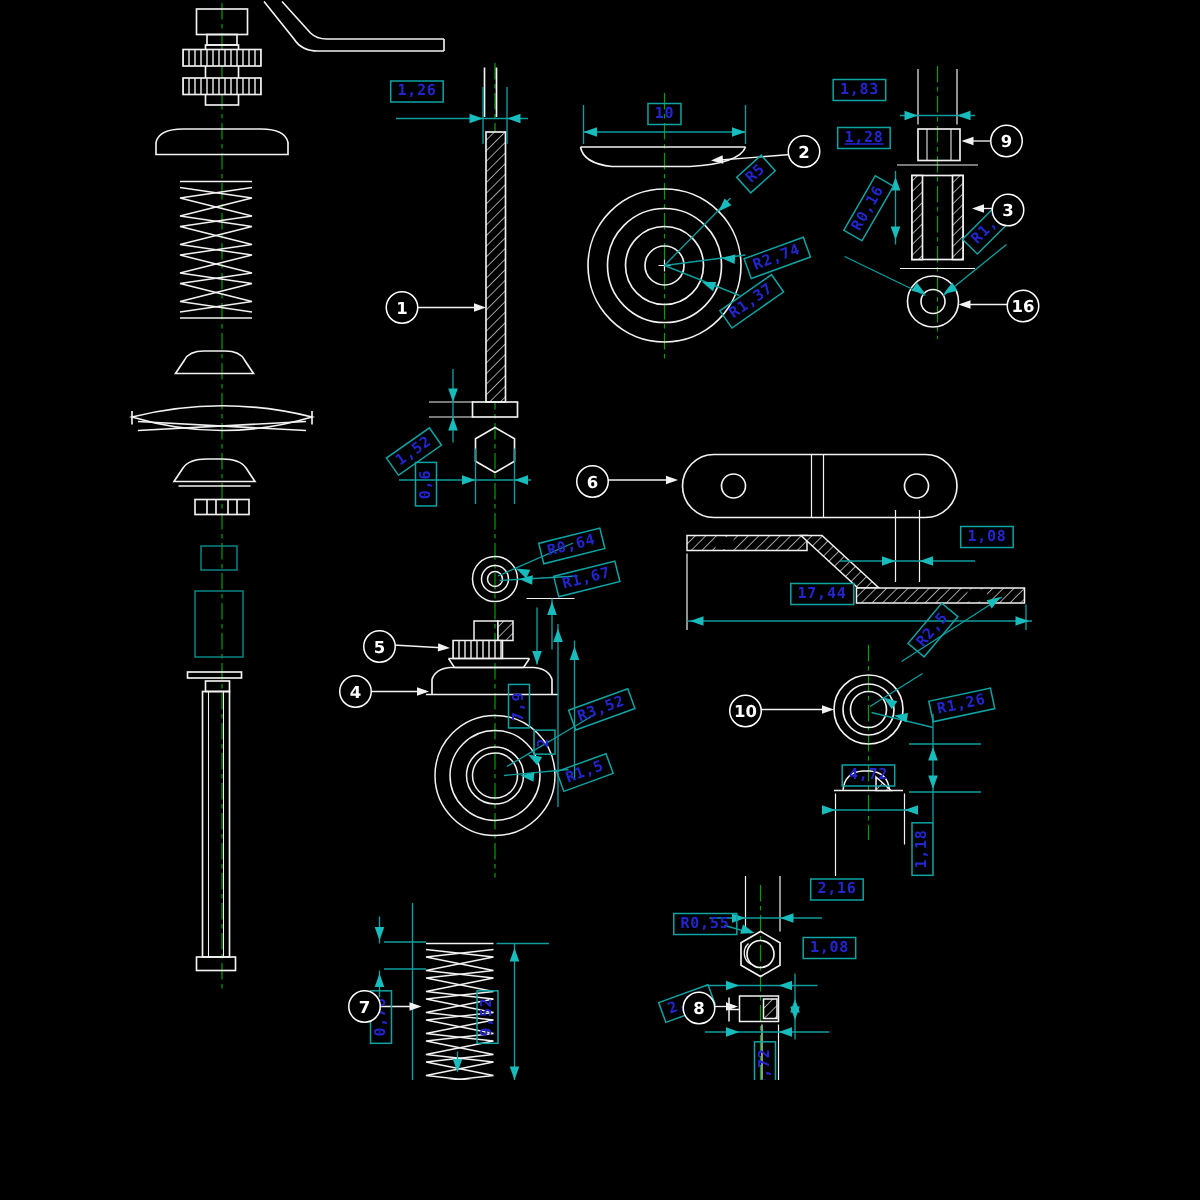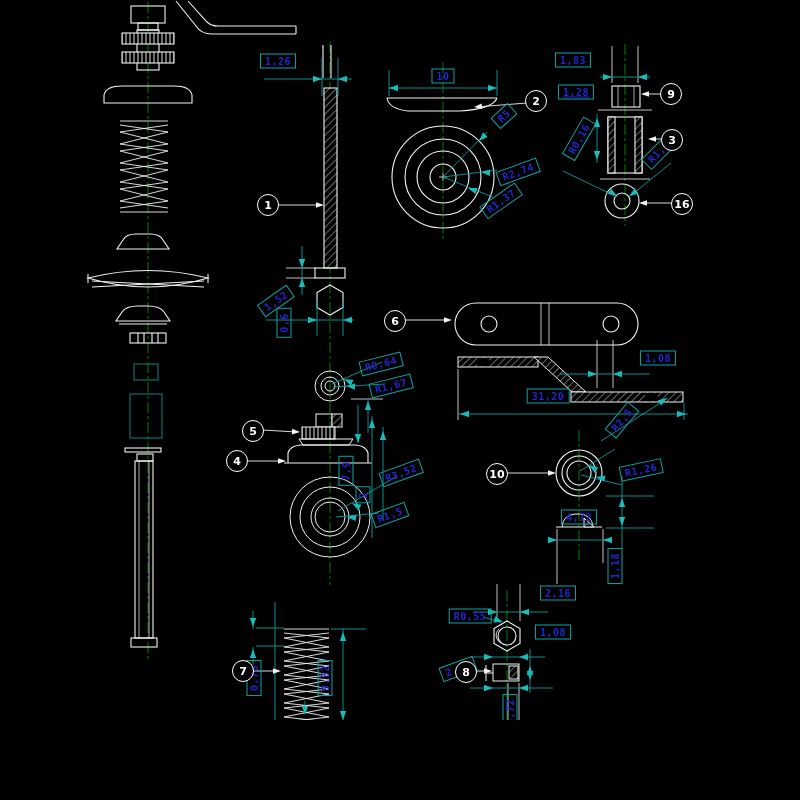--- a/index.html
+++ b/index.html
@@ -379,21 +379,21 @@
       <div class="dim-label" style="left: 501px; top: 201px; --r: -35deg;">R1,37</div>
       <div class="dim-label" style="left: 573px; top: 60px; --r: 0deg;">1,83</div>
       <div class="dim-label" style="left: 576px; top: 92px; text-decoration: underline; --r: 0deg;">1,28</div>
       <div class="dim-label" style="left: 579px; top: 139px; --r: -60deg;">R0,16</div>
       <div class="dim-label" style="left: 659px; top: 152px; --r: -45deg;">R1,5</div>
       <div class="dim-label" style="left: 276px; top: 301px; --r: -35deg;">1,52</div>
       <div class="dim-label" style="left: 284px; top: 323px; --r: -90deg;">0,6</div>
       <div class="dim-label" style="left: 381px; top: 364px; --r: -14deg;">R0,64</div>
       <div class="dim-label" style="left: 391px; top: 386px; --r: -14deg;">R1,67</div>
       <div class="dim-label" style="left: 658px; top: 358px; --r: 0deg;">1,08</div>
-      <div class="dim-label" style="left: 548px; top: 396px; --r: 0deg;">31,20</div>
+      <div class="dim-label" style="left: 548px; top: 396px; --r: 0deg;">17,44</div>
       <div class="dim-label" style="left: 622px; top: 420px; --r: -50deg;">R2,5</div>
       <div class="dim-label" style="left: 641px; top: 470px; --r: -12deg;">R1,26</div>
       <div class="dim-label" style="left: 346px; top: 471px; --r: -90deg;">7,9</div>
       <div class="dim-label" style="left: 363px; top: 495px; --r: -90deg;">2</div>
       <div class="dim-label" style="left: 401px; top: 473px; --r: -20deg;">R3,52</div>
       <div class="dim-label" style="left: 390px; top: 515px; --r: -20deg;">R1,5</div>
       <div class="dim-label" style="left: 579px; top: 517px; --r: 0deg;">4,72</div>
       <div class="dim-label" style="left: 615px; top: 566px; --r: -90deg;">1,18</div>
       <div class="dim-label" style="left: 558px; top: 593px; --r: 0deg;">2,16</div>
       <div class="dim-label" style="left: 470px; top: 616px; --r: 0deg;">R0,55</div>

